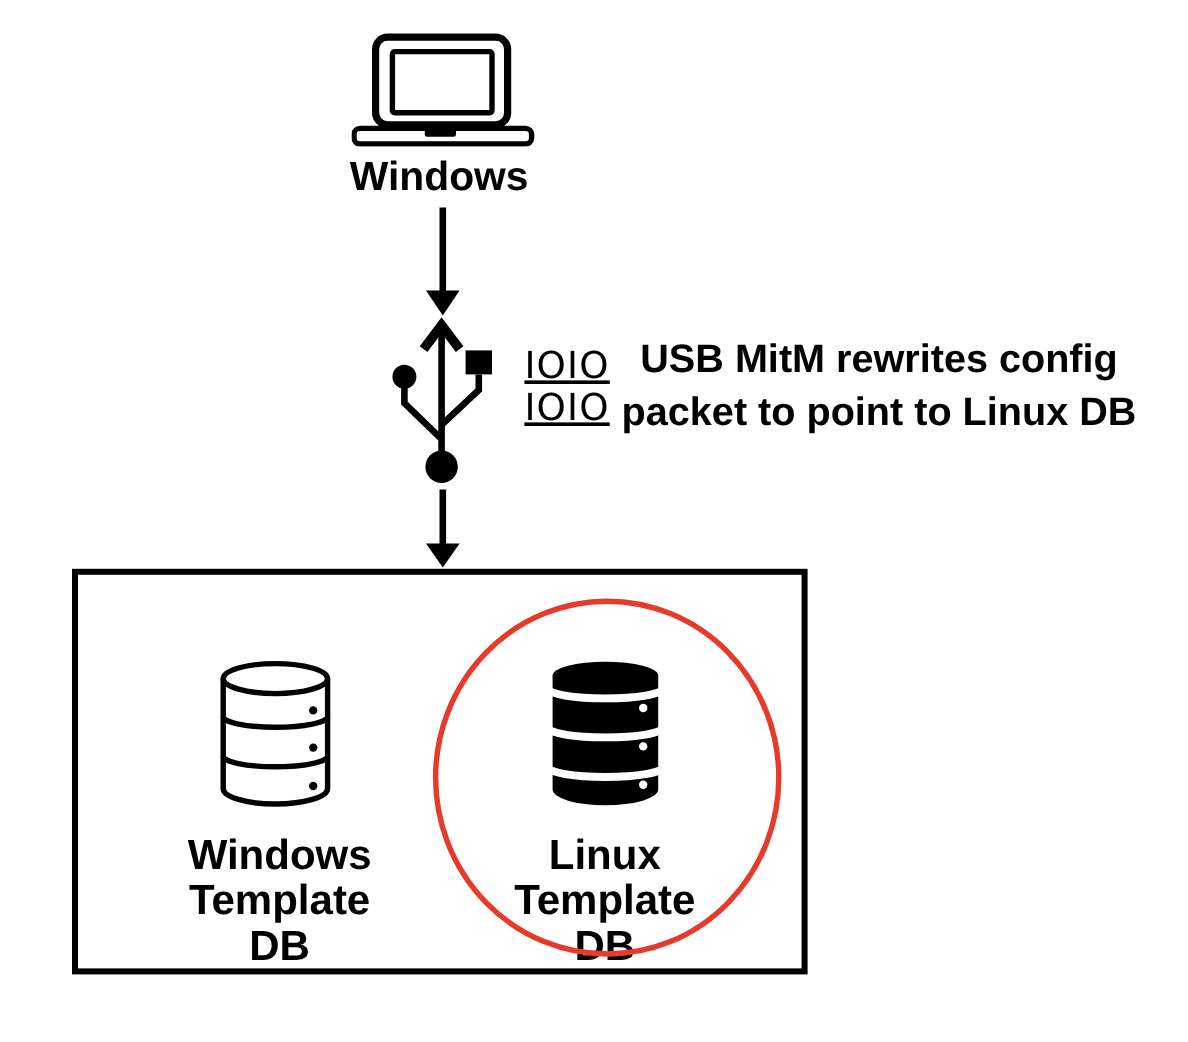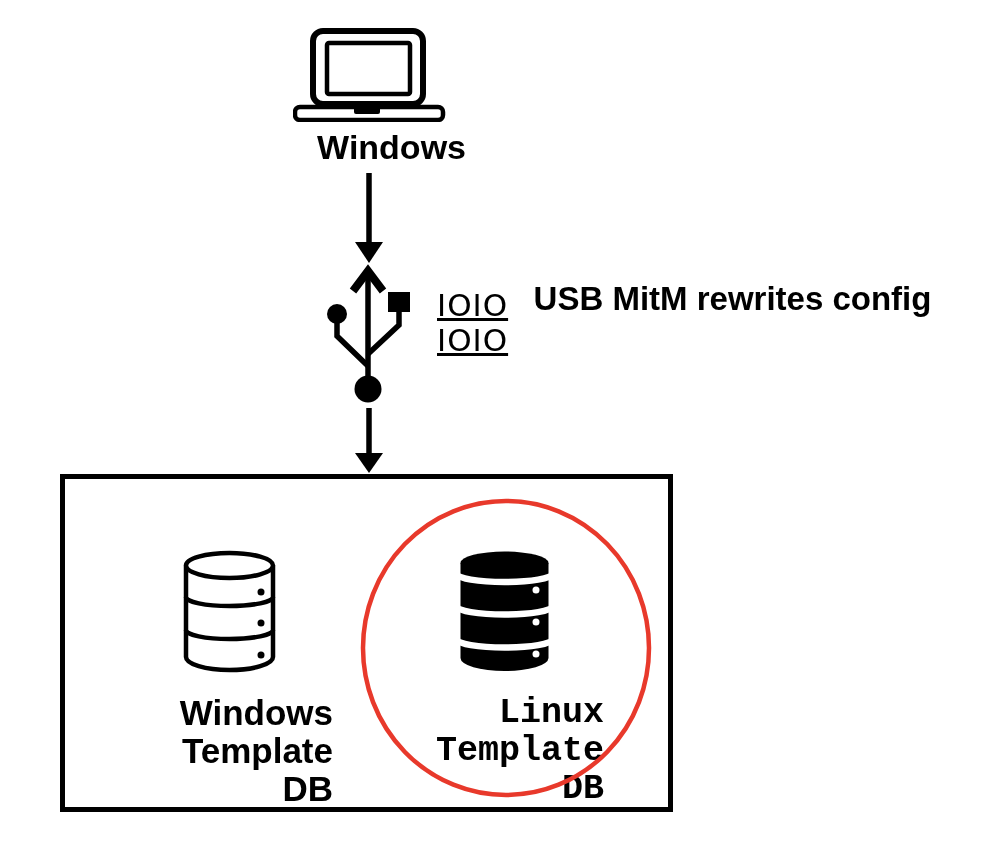--- a/index.html
+++ b/index.html
@@ -2,21 +2,21 @@
 <html><head>
 <meta charset="utf-8">
 <style>
   html,body{margin:0;padding:0;background:#ffffff;}
   #stage{
     position:relative;width:990px;height:868px;background:#ffffff;overflow:hidden;
     font-family:"Liberation Sans",sans-serif;color:#000;
   }
   .abs{position:absolute;}
   .label{
-    font-weight:600;font-size:34px;line-height:40px;text-align:right;color:#000;
+    font-weight:600;font-size:34px;line-height:40px;text-align:center;color:#000;
     letter-spacing:0px;
   }
   .laptop-icon{left:293px;top:22px;width:154px;height:100px;}
   .source-label{left:266px;top:127px;width:200px;}
   .flow-arrow-top{left:349px;top:170px;width:40px;height:95px;}
   .usb-icon{left:320px;top:258px;width:100px;height:150px;}
   .binary-text{
     left:437px;top:288px;width:90px;
     font-family:"DejaVu Sans",sans-serif;font-weight:400;font-size:31px;line-height:35px;
     letter-spacing:1px;white-space:nowrap;color:#000;text-decoration:underline;
@@ -26,21 +26,21 @@
     font-weight:600;font-size:33px;line-height:44px;white-space:nowrap;color:#000;
   }
   .flow-arrow-bottom{left:349px;top:405px;width:40px;height:70px;}
   .db-box{
     left:60px;top:474px;width:613px;height:338px;
     border:5px solid #000;box-sizing:border-box;background:#ffffff;
   }
   .windows-db-icon{left:180px;top:548px;width:100px;height:125px;}
   .linux-db-icon{left:455px;top:548px;width:100px;height:128px;}
   .windows-db-label{left:133px;top:694px;width:200px;font-size:35px;line-height:38px;}
-  .linux-db-label{left:404px;top:694px;width:200px;font-size:35px;line-height:38px;font-family:Liberation Mono, monospace;}
+  .linux-db-label{left:404px;top:694px;width:200px;font-size:35px;line-height:38px;}
   .highlight-ellipse{left:360px;top:498px;width:292px;height:300px;z-index:5;}
   svg{display:block;}
 </style>
 </head>
 <body>
 
 <div id="stage">
 
   <svg class="abs laptop-icon" viewBox="0 0 154 100" fill="none" xmlns="http://www.w3.org/2000/svg">
     <rect x="20" y="9" width="110" height="73" rx="10" stroke="#000" stroke-width="6" fill="none"></rect>
@@ -66,20 +66,21 @@
     <path d="M79,54 L79,67 L48,96" stroke="#000" stroke-width="5.5" fill="none"></path>
   </svg>
 
   <div class="abs binary-text">
     <div>IOIO</div>
     <div>IOIO</div>
   </div>
 
   <div class="abs mitm-caption">
     <div>USB MitM rewrites config</div>
+    <div>packet to point to Linux DB</div>
   </div>
 
   <svg class="abs flow-arrow-bottom" viewBox="0 0 40 70" xmlns="http://www.w3.org/2000/svg">
     <line x1="20" y1="3" x2="20" y2="50" stroke="#000" stroke-width="5.5"></line>
     <polygon points="6,48 34,48 20,68" fill="#000"></polygon>
   </svg>
 
   <div class="abs db-box"></div>
 
   <svg class="abs windows-db-icon" viewBox="0 0 100 125" xmlns="http://www.w3.org/2000/svg">

